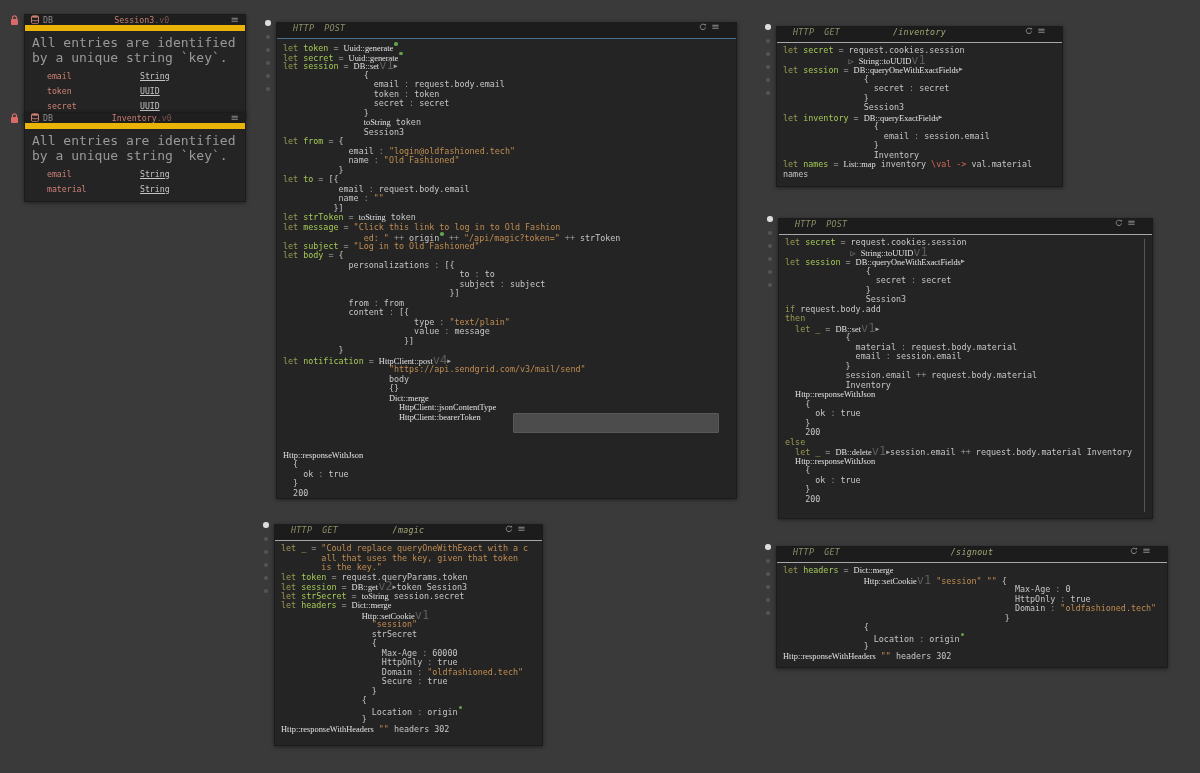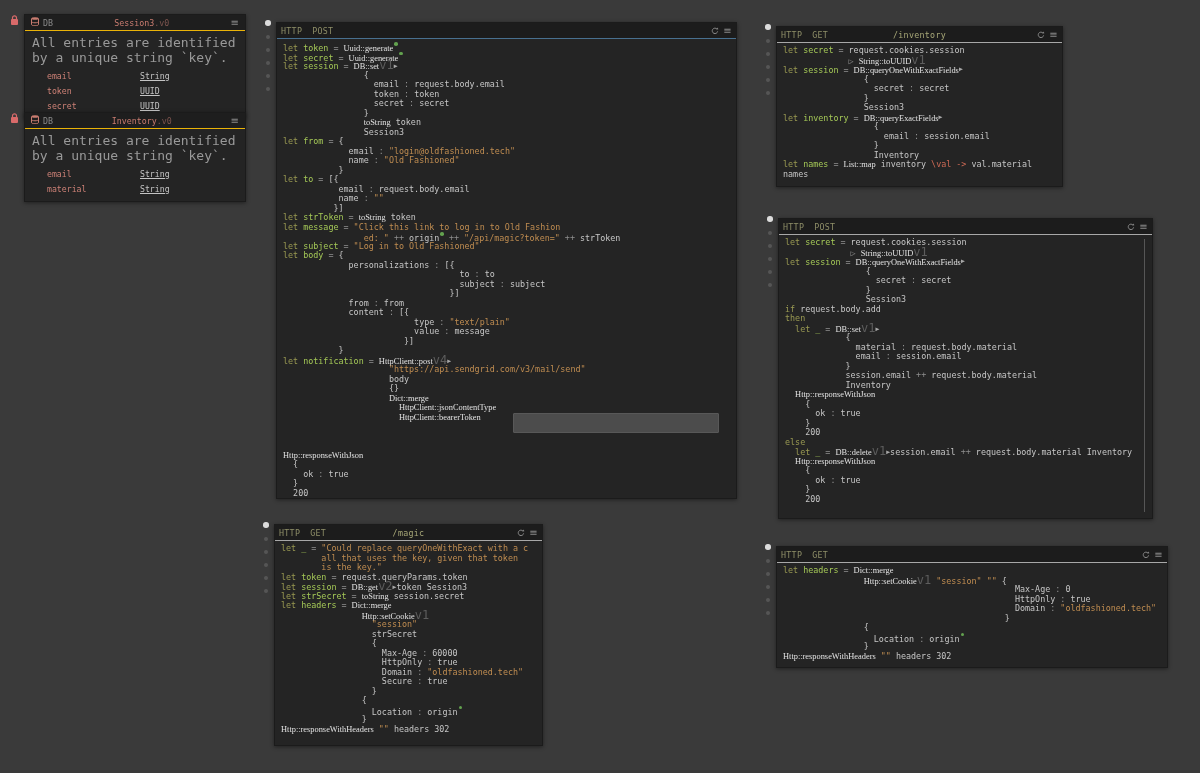--- a/index.html
+++ b/index.html
@@ -12,23 +12,23 @@
            box-shadow:0 1px 4px rgba(0,0,0,.45); }
   .p-db1     { left:24px;  top:14px;  width:222px; }
   .p-db2     { left:24px;  top:112px; width:222px; }
   .p-signin  { left:276px; top:22px;  width:461px; height:477px; }
   .p-inventory{ left:776px; top:26px; width:287px; height:161px; }
   .p-store   { left:778px; top:218px; width:375px; height:301px; }
   .p-magic   { left:274px; top:524px; width:269px; height:222px; }
   .p-signout { left:776px; top:546px; width:392px; height:122px; }
 
   
-  .hhead { position:relative; height:16px; display:flex; align-items:center;
+  .hhead { position:relative; height:16px; display:flex; align-items:flex-start;
            background:#1c1c1c; border-bottom:1px solid #a8a8a8;
-           padding:0 4px; font-size:8.3px; letter-spacing:.3px; }
+           padding:0 16px; font-size:8.3px; letter-spacing:.3px;font-style:italic; }
   .scheme { color:#8f8f68; }
   .method { color:#8f8f68; margin-left:10px; }
   .route  { position:absolute; left:0; right:0; text-align:center; color:#a8a878; }
   .hicons { margin-left:auto; display:flex; align-items:center; gap:4px; z-index:1; }
   .refresh svg { display:block; }
   .menu { color:#8a8a8a; font-size:10px; line-height:8px; font-family:"DejaVu Sans",sans-serif; }
 
   
   .code { padding:3px 6px; font-size:8.4px; line-height:9.5px; overflow:hidden; }
   .cl { white-space:pre; height:9.5px; }
@@ -45,21 +45,21 @@
            background:#63a24f; vertical-align:5px; margin-left:1px; }
 
   
   .traces { position:absolute; left:-12px; top:-3px; width:8px; }
   .traces i { display:block; width:4px; height:4px; border-radius:50%;
               background:#555; margin:0 0 9px 1px; }
   .traces i.on { width:5.5px; height:5.5px; background:#dcdcdc; margin-left:0; }
 
   
   .dbhead { height:16px; display:flex; align-items:center; background:#1e1e1e;
-            border-bottom:1px solid #eab308; padding:0 6px; font-size:8.3px; }
+            border-bottom:6px solid #eab308; padding:0 6px; font-size:8.3px; }
   .dbkind { color:#8a8a8a; margin-left:4px; }
   .dbtitle { flex:1; text-align:center; color:#c97c70; }
   .dbtitle i { font-style:normal; color:#7d544e; }
   .dbdesc { font-size:13px; color:#999; padding:4px 7px 3px; }
   .dbrow { display:flex; font-size:8.2px; padding:2.5px 0 2.5px 22px; }
   .fname { color:#cf8277; width:93px; }
   .ftype { color:#c4c4c4;text-decoration:underline; }
   .dbspacer { height:5px; }
   .lock { position:absolute; left:-15px; top:-4px; }
 
@@ -247,20 +247,21 @@
       <i class="on"></i>
       <i></i>
       <i></i>
       <i></i>
       <i></i>
       <i></i>
     </div>
   <div class="hhead" style="border-bottom-color: rgb(168, 168, 168);">
     <span class="scheme">HTTP</span>
     <span class="method">GET</span>
+    <span class="route">/signout</span>
     <span class="hicons">
       <span class="refresh">
           <svg width="8" height="8" viewBox="0 0 8 8">
             <path d="M6.6 4.4A2.7 2.7 0 1 1 5.9 2" fill="none" stroke="#8a8a8a" stroke-width="1"></path>
             <path d="M6.9.6l.3 2-2-.3z" fill="#8a8a8a"></path>
           </svg>
         </span>
       <span class="menu">≡</span>
     </span>
   </div>

